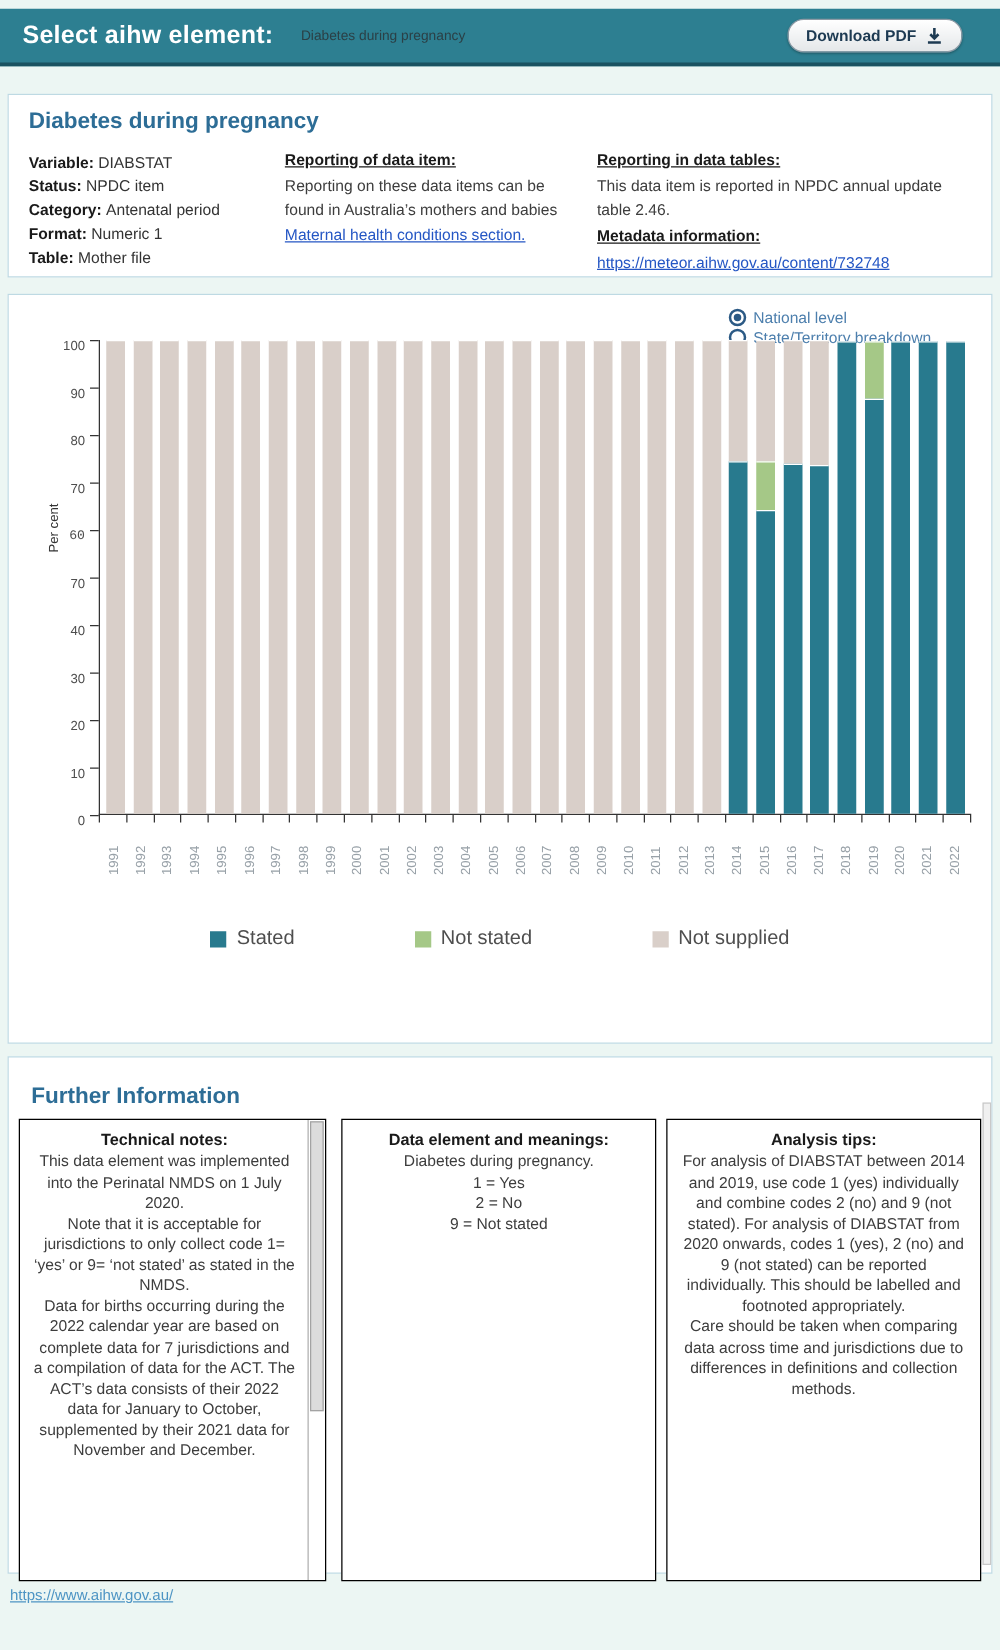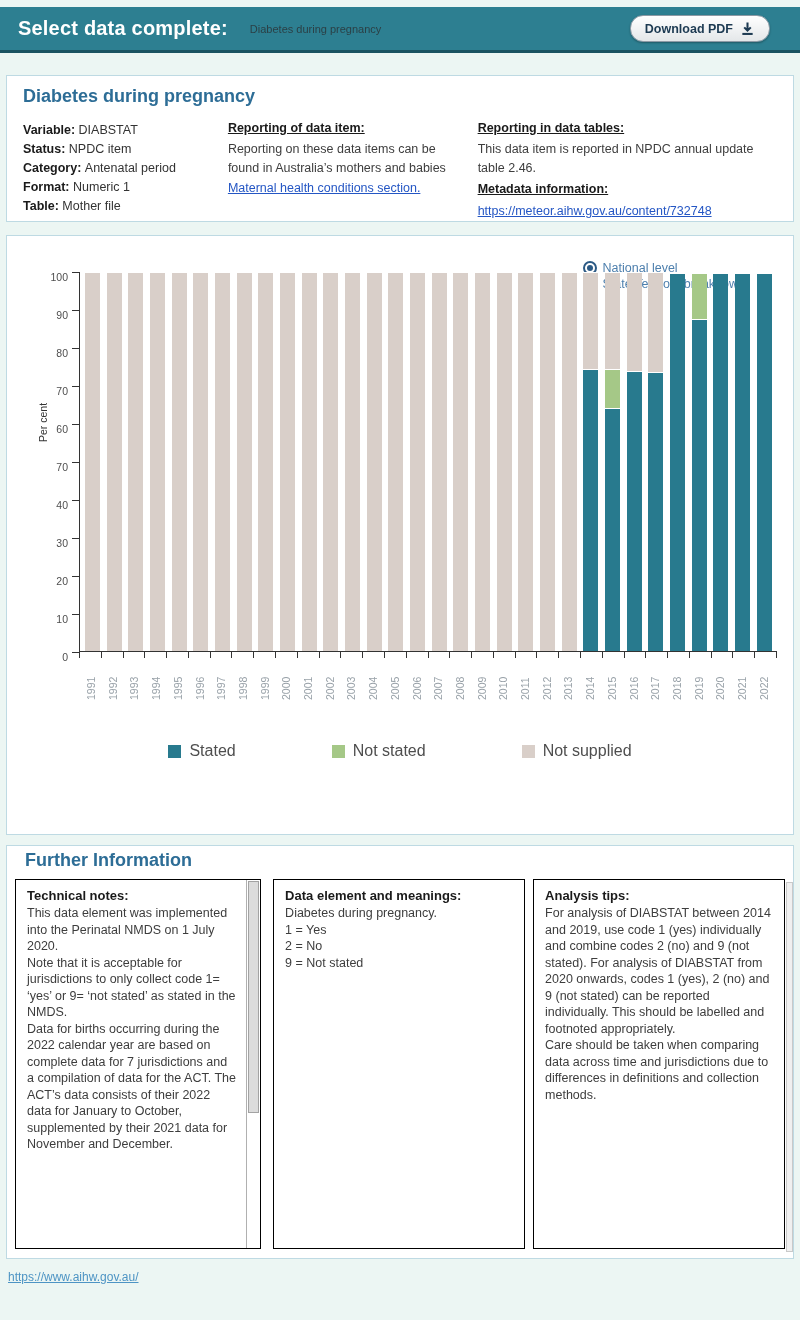--- a/index.html
+++ b/index.html
@@ -28,21 +28,21 @@
   .col1 .fl { font-weight:bold; color:#1a1a1a; }
   .col2 { width:244px; padding-right:8px; }
   .col3 { width:308px; padding-left:7px; }
   .sec-h { font-size:12.5px; font-weight:bold; color:#1a1a1a; text-decoration:underline; margin-bottom:5px; }
   .sec-t { font-size:12.5px; color:#3d3d3d; line-height:19px; }
   a.lnk { color:#2456c4; font-size:12.5px; text-decoration:underline; cursor:pointer; line-height:20px; display:inline-block; }
   a.lnk2 { color:#2456c4; font-size:12.5px; text-decoration:underline; cursor:pointer; }
 
   
   #p2 { margin-top:13px; height:600px; padding:12px 16px; }
-  .radio-group { position:absolute; top:25px; right:48px; }
+  .radio-group { position:absolute; top:11px; right:48px; }
   .radio-row { display:flex; align-items:center; gap:6px; margin-bottom:2px; cursor:pointer; }
   .rcirc { width:14px; height:14px; min-width:14px; border:2px solid #2c5a85; border-radius:50%; position:relative; background:#fff; }
   .rcirc.sel::after { content:''; position:absolute; inset:2px; background:#2c5a85; border-radius:50%; }
   .rlabel { color:#4d7fad; font-size:12.5px; }
 
   .chart { margin-top:24px; position:relative; }
   .ylab { position:absolute; left:14px; top:170px; transform:rotate(-90deg); transform-origin:left top;
           font-size:10.5px; color:#333; }
   .chart-main { display:flex; margin-left:28px; }
   .y-axis { position:relative; width:42px; height:380px; }
@@ -57,44 +57,44 @@
   .x-ticks i { display:block; width:1px; height:6px; background:#333; }
   .x-labels { display:flex; justify-content:space-between; padding:2px 5px 0 5px; height:46px; }
   .x-labels b { width:15px; font-weight:normal; font-size:10.5px; color:#98a1a8;
                 writing-mode:vertical-rl; transform:rotate(180deg); text-align:left; line-height:15px; height:40px; }
   .legend { display:flex; justify-content:center; gap:96px; margin-top:38px; }
   .leg-item { display:flex; align-items:center; gap:8px; cursor:pointer; }
   .leg-sw { width:13px; height:13px; }
   .leg-lb { font-size:16px; color:#4e4e4e; }
 
   
-  #p3 { margin-top:10px; height:414px; padding:4px 8px; }
+  #p3 { margin-top:10px; height:414px; padding:20px 8px; }
   #p3 .panel-title { margin-left:10px; }
-  .boxes { display:flex; margin-top:8px; }
+  .boxes { display:flex; margin-top:8px;text-align:center; }
   .info-box { border:1px solid #000; background:#fff; height:370px; padding:8px 11px; position:relative; overflow:hidden; }
   .box1 { width:248px; margin-right:12px; padding-right:24px; }
   .box2 { width:254px; margin-right:8px; }
   .box3 { width:254px; }
   .box-h { font-size:13px; font-weight:bold; color:#1a1a1a; margin-bottom:2px; }
   .info-box p { font-size:12.5px; color:#3d3d3d; line-height:16.5px; }
   .sbar { position:absolute; top:0; right:0; bottom:0; width:14px; background:#ffffff;
           border-left:1px solid #b0b0b0; }
   .sthumb { position:absolute; top:1px; left:1px; right:1px; height:63%; background:#dcdcdc; border:1px solid #a3a3a3; }
   .panel-sbar { position:absolute; top:36px; right:0; width:7px; height:370px; background:#f0f0f0; border:1px solid #c9c9c9; }
 
   
   .footer { margin:8px 0 0 8px; }
   .src { font-size:12px; color:#808080; }
   .footer a { font-size:12px; color:#4d94c4; text-decoration:underline; cursor:pointer; }
 </style>
 </head>
 <body>
 
 <div class="hdr">
-  <div class="hdr-title">Select data complete:</div>
+  <div class="hdr-title">Select aihw element:</div>
   <div class="hdr-sub">Diabetes during pregnancy</div>
   <div class="dl-btn">
     <span>Download PDF</span>
     <svg width="15" height="15" viewBox="0 0 16 16">
       <path d="M8 1.5v8.5 M4.5 6.8 8 10.3 11.5 6.8" stroke="#1d3a52" stroke-width="2.2" fill="none"></path>
       <path d="M2.5 13.8h11" stroke="#1d3a52" stroke-width="2.2"></path>
     </svg>
   </div>
 </div>
 
@@ -144,21 +144,21 @@
           <span class="ytlab" style="bottom: 33px; transform: translateY(50%);">10</span>
           <i class="ytick" style="bottom: 75.5px;"></i>
           <span class="ytlab" style="bottom: 71px; transform: translateY(50%);">20</span>
           <i class="ytick" style="bottom: 113.5px;"></i>
           <span class="ytlab" style="bottom: 109px; transform: translateY(50%);">30</span>
           <i class="ytick" style="bottom: 151.5px;"></i>
           <span class="ytlab" style="bottom: 147px; transform: translateY(50%);">40</span>
           <i class="ytick" style="bottom: 189.5px;"></i>
           <span class="ytlab" style="bottom: 185px; transform: translateY(50%);">70</span>
           <i class="ytick" style="bottom: 227.5px;"></i>
-          <span class="ytlab" style="bottom: 223px; transform: translateY(50%);">60</span>
+          <span class="ytlab" style="bottom: 223px; transform: translateY(50%); font-family: Liberation Mono, monospace;">60</span>
           <i class="ytick" style="bottom: 265.5px;"></i>
           <span class="ytlab" style="bottom: 261px; transform: translateY(50%);">70</span>
           <i class="ytick" style="bottom: 303.5px;"></i>
           <span class="ytlab" style="bottom: 299px; transform: translateY(50%);">80</span>
           <i class="ytick" style="bottom: 341.5px;"></i>
           <span class="ytlab" style="bottom: 337px; transform: translateY(50%);">90</span>
           <i class="ytick" style="bottom: 379.5px;"></i>
           <span class="ytlab" style="bottom: 375px; transform: translateY(50%);">100</span>
         </div>
       <div class="plot-wrap">

